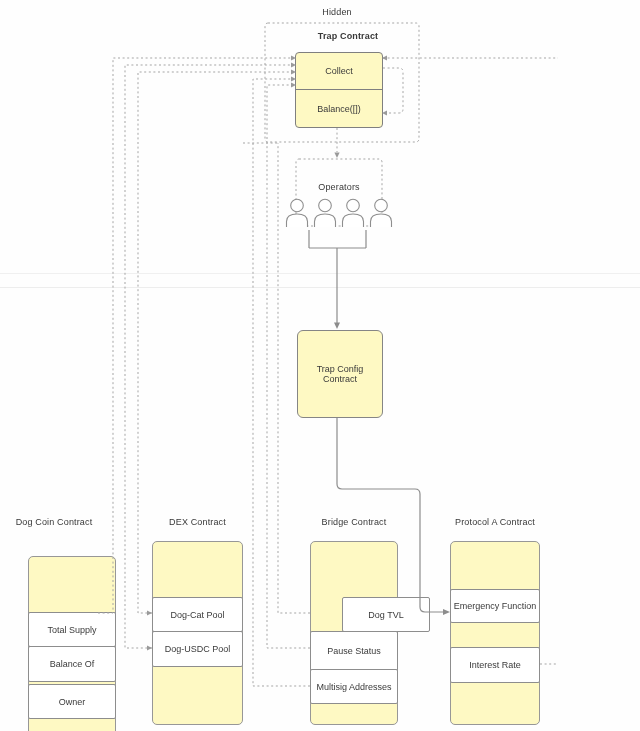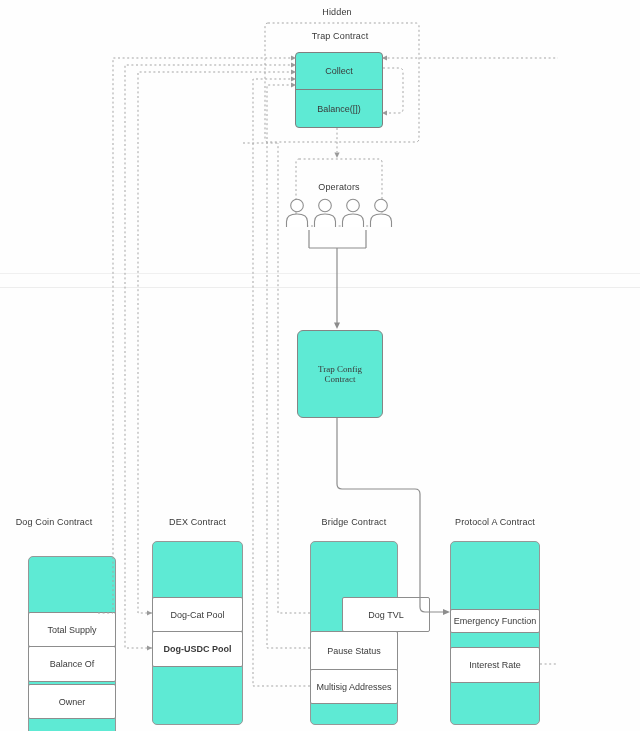--- a/index.html
+++ b/index.html
@@ -2,27 +2,27 @@
 <html><head>
 <meta charset="utf-8">
 <style>
   html,body{margin:0;padding:0;background:#ffffff;}
   .canvas{
     position:relative;width:640px;height:731px;background:#fefefe;overflow:hidden;
     font-family:"Liberation Sans", sans-serif;color:#3a3a3a;
   }
   .faint-line{position:absolute;left:0;width:640px;height:1px;background:#f0f0f0;}
   .lbl{position:absolute;text-align:center;font-size:9px;color:#383838;letter-spacing:.15px;white-space:nowrap;}
-  .node{position:absolute;background:#5eead4;border:1px solid #8f8f8f;box-sizing:border-box;}
+  .node{position:absolute;background:#fef9c3;border:1px solid #8f8f8f;box-sizing:border-box;}
   .trap-box{border-radius:4px;border-color:#7f7f7f;}
   .trap-box .half{position:absolute;left:0;right:0;display:flex;align-items:center;justify-content:center;font-size:9px;}
   .half.top{top:0;height:36px;border-bottom:1px solid #7f7f7f;}
   .half.bottom{top:37px;bottom:0;}
   .config-box{border-radius:6px;display:flex;align-items:center;justify-content:center;
-    font-size:9px;text-align:center;padding:4px;border-color:#858585;font-family:Liberation Serif, serif;}
+    font-size:9px;text-align:center;padding:4px;border-color:#858585;}
   .contract{border-radius:5px;border-color:#979797;}
   .frow{position:absolute;left:-1px;width:calc(100% + 2px);background:#fff;border:1px solid #8d8d8d;
     border-radius:2px;box-sizing:border-box;display:flex;align-items:center;justify-content:center;
     font-size:9px;text-align:center;}
   svg.wires{position:absolute;left:0;top:0;z-index:5;}
   .dash{fill:none;stroke:#a5a5a5;stroke-width:1;stroke-dasharray:2 2.6;}
   .dashrect{fill:none;stroke:#a5a5a5;stroke-width:1;stroke-dasharray:2 2.6;}
   .solid{fill:none;stroke:#8c8c8c;stroke-width:1.2;}
   .ah-d{fill:#9a9a9a;stroke:none;}
   .ah-s{fill:#8c8c8c;stroke:none;}
@@ -30,21 +30,21 @@
 </style>
 </head>
 <body>
 
 <div class="canvas">
 
   <div class="faint-line" style="top:273px;"></div>
   <div class="faint-line" style="top:287px;background:#ededed;"></div>
 
   <div class="lbl" style="left:277px;top:7px;width:120px;">Hidden</div>
-  <div class="lbl" style="left:280px;top:31px;width:120px;">Trap Contract</div>
+  <div class="lbl" style="left:288px;top:31px;width:120px;font-weight:bold;">Trap Contract</div>
 
   <div class="node trap-box" style="left:295px;top:52px;width:88px;height:76px;">
     <div class="half top">Collect</div>
     <div class="half bottom">Balance([])</div>
   </div>
 
   <div class="lbl" style="left:279px;top:182px;width:120px;">Operators</div>
 
   <div class="node config-box" style="left:297px;top:330px;width:86px;height:88px;">Trap Config Contract</div>
 
@@ -54,31 +54,31 @@
   <div class="lbl" style="left:440px;top:517px;width:110px;">Protocol A Contract</div>
 
   <div class="node contract" style="left:28px;top:541px;width:88px;height:232px;margin-top:15px;">
     <div class="frow" style="top:55px;height:35px;">Total Supply</div>
     <div class="frow" style="top:89px;height:36px;text-align:right;">Balance Of</div>
     <div class="frow" style="top:127px;height:35px;">Owner</div>
   </div>
 
   <div class="node contract" style="left:152px;top:541px;width:91px;height:184px;">
     <div class="frow" style="top:55px;height:35px;">Dog-Cat Pool</div>
-    <div class="frow" style="top:89px;height:36px;font-weight:bold;">Dog-USDC Pool</div>
+    <div class="frow" style="top:89px;height:36px;">Dog-USDC Pool</div>
   </div>
 
   <div class="node contract" style="left:310px;top:541px;width:88px;height:184px;">
     <div class="frow" style="top:55px;height:35px;margin-left:32px;">Dog TVL</div>
     <div class="frow" style="top:89px;height:40px;">Pause Status</div>
     <div class="frow" style="top:127px;height:35px;">Multisig Addresses</div>
   </div>
 
   <div class="node contract" style="left:450px;top:541px;width:90px;height:184px;">
-    <div class="frow" style="top:67px;height:24px;text-align:right;">Emergency Function</div>
+    <div class="frow" style="top:47px;height:34px;text-align:right;">Emergency Function</div>
     <div class="frow" style="top:105px;height:36px;">Interest Rate</div>
   </div>
 
   <svg class="wires" width="640" height="731" viewBox="0 0 640 731">
 
     <rect class="dashrect" x="265" y="23" width="154" height="119" rx="3"></rect>
 
     <path class="dash" d="M 243 143 H 278"></path>
 
     <rect class="dashrect" x="296" y="159" width="86" height="67" rx="3"></rect>

